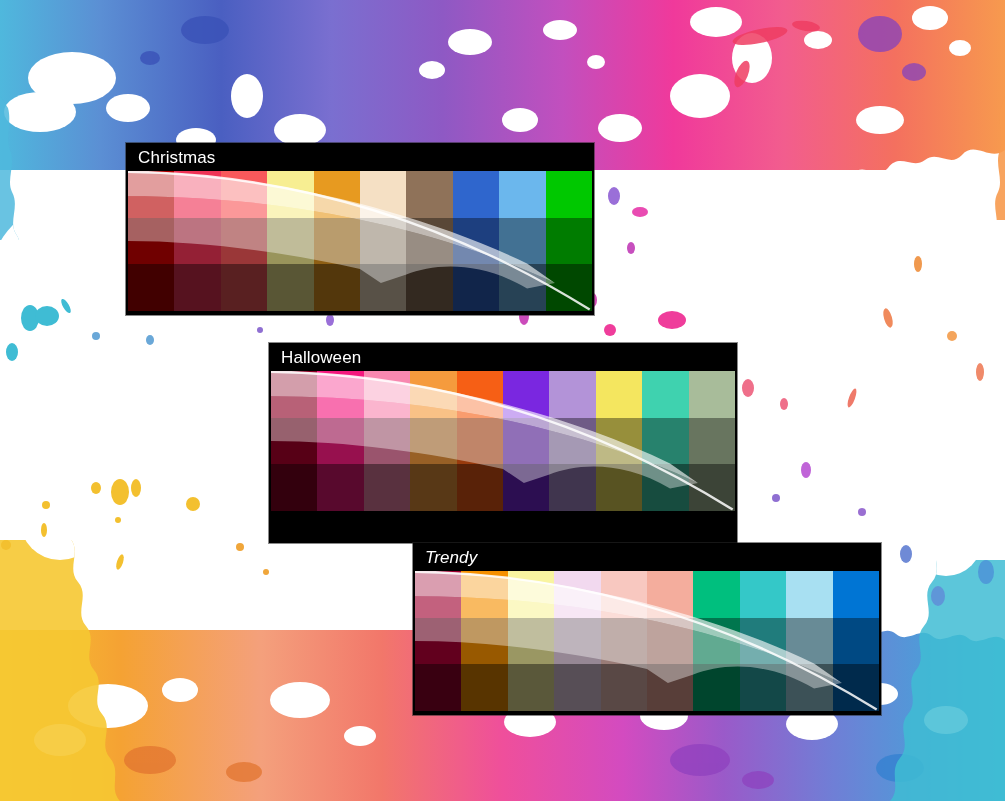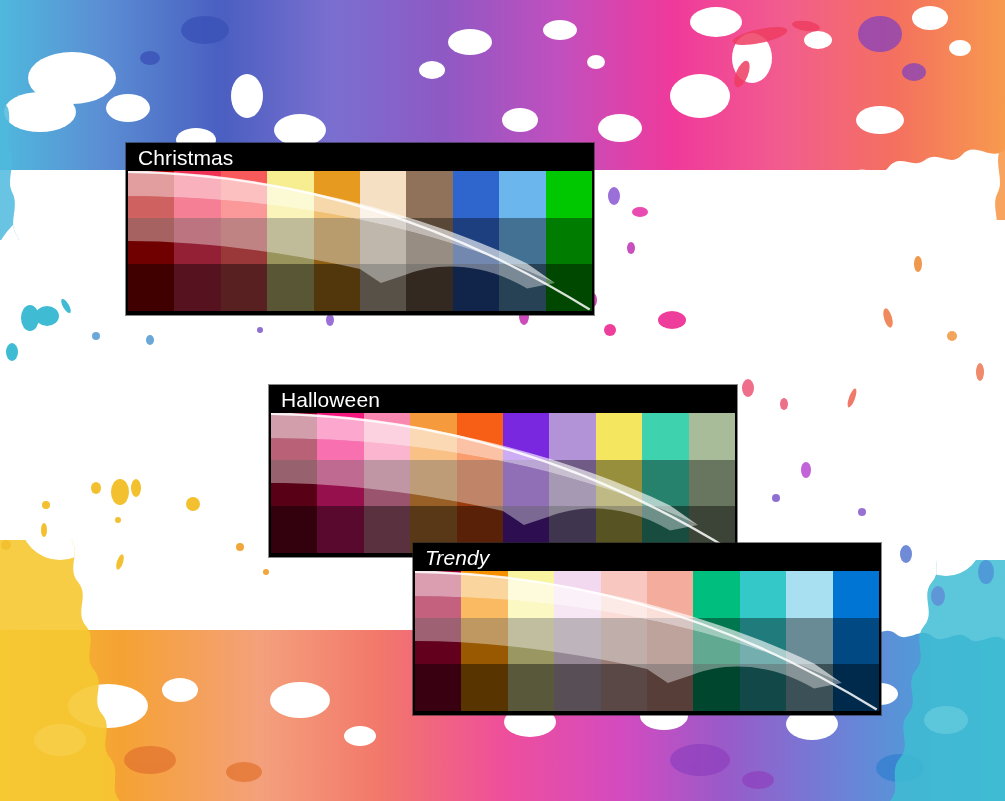--- a/index.html
+++ b/index.html
@@ -18,21 +18,21 @@
 
   
   .palette-card{
     position:absolute;
     background:#000000;
     box-sizing:border-box;
     box-shadow:0 0 0 1px rgba(40,40,40,.55);
   }
   .palette-title{
     color:#ffffff;
-    font-size:21px;
+    font-size:17px;
     line-height:27px;
     font-weight:400;
     letter-spacing:.1px;
     padding-left:12px;
     height:28px;
     display:flex;
     align-items:center;
     font-family:"Liberation Sans", sans-serif;
     user-select:none;
   }
@@ -325,21 +325,21 @@
             <div class="swatch" style="background: rgb(39, 66, 85);"></div>
             <div class="swatch" style="background: rgb(0, 72, 0);"></div>
           </div>
           <svg class="swoosh" viewBox="0 0 464 140" preserveAspectRatio="none">
             <path d="M0,0 C139.2,2.8000000000000003 287.68,39.2 399.04,92.4 L426.88,112 C306.24,56 157.76000000000002,25.2 0,25.2 Z" fill="rgba(255,255,255,0.62)"></path>
             <path d="M0,25.2 C157.76000000000002,25.2 306.24,56 426.88,112 L399.04,117.6 C352.64,89.60000000000001 306.24,92.4 278.4,103.6 L252.88000000000002,112 L232,98 C157.76000000000002,81.19999999999999 74.24,70 0,70 Z" fill="rgba(255,255,255,0.38)"></path>
             <path d="M0,0.7000000000000001 C148.48,2.8000000000000003 306.24,42 461.68,138.6" fill="none" stroke="rgba(255,255,255,0.85)" stroke-width="2.4"></path>
           </svg>
         </div>
       </div>
-      <div class="palette-card" style="left: 269px; top: 343px; width: 468px; height: 172px; margin-top: 42px;">
+      <div class="palette-card" style="left: 269px; top: 343px; width: 468px; height: 200px;">
         <div class="palette-title" style="height: 28px;">Halloween</div>
         <div class="swatch-area" style="position: absolute; left: 2px; top: 28px; width: 464px; height: 140px;">
           <div class="swatch-grid">
             <div class="swatch" style="background: rgb(141, 0, 36);"></div>
             <div class="swatch" style="background: rgb(244, 25, 126);"></div>
             <div class="swatch" style="background: rgb(248, 136, 176);"></div>
             <div class="swatch" style="background: rgb(245, 155, 61);"></div>
             <div class="swatch" style="background: rgb(246, 95, 21);"></div>
             <div class="swatch" style="background: rgb(122, 39, 224);"></div>
             <div class="swatch" style="background: rgb(179, 147, 216);"></div>

